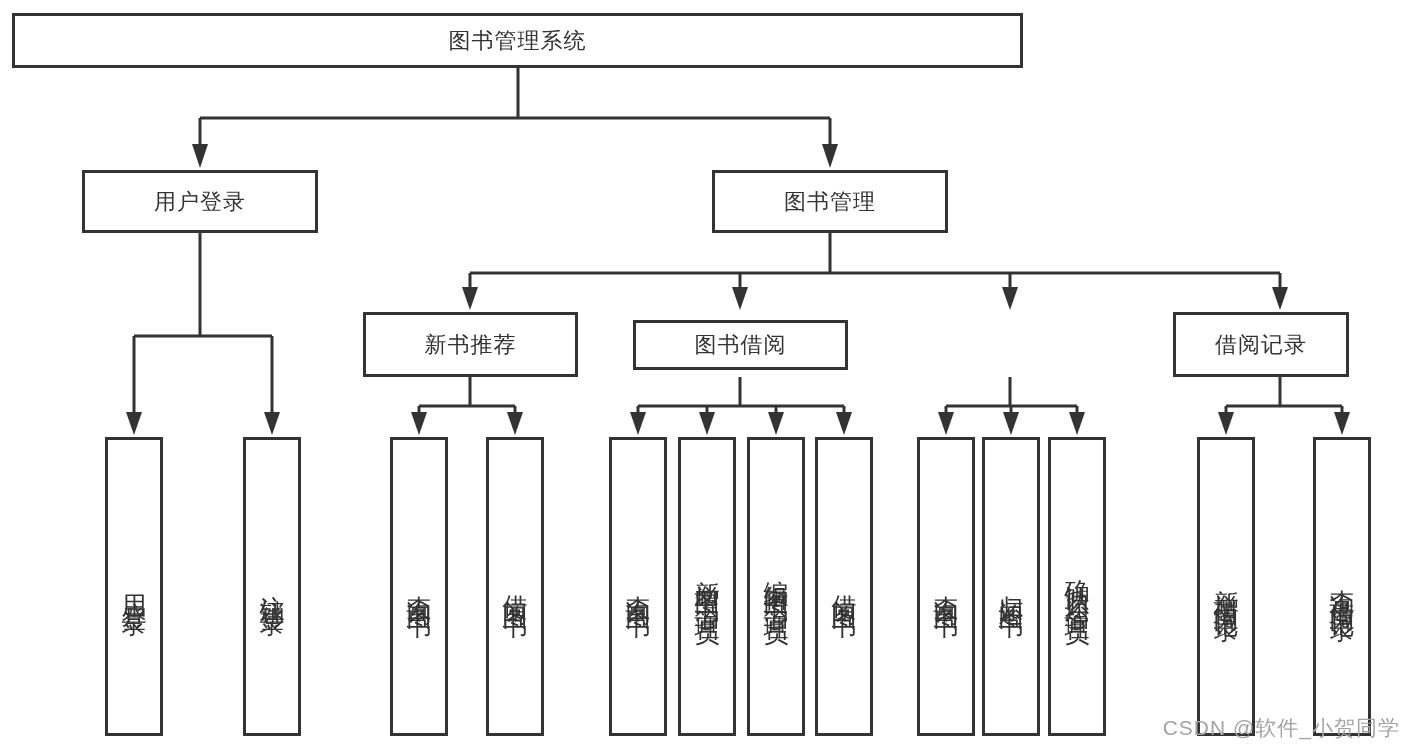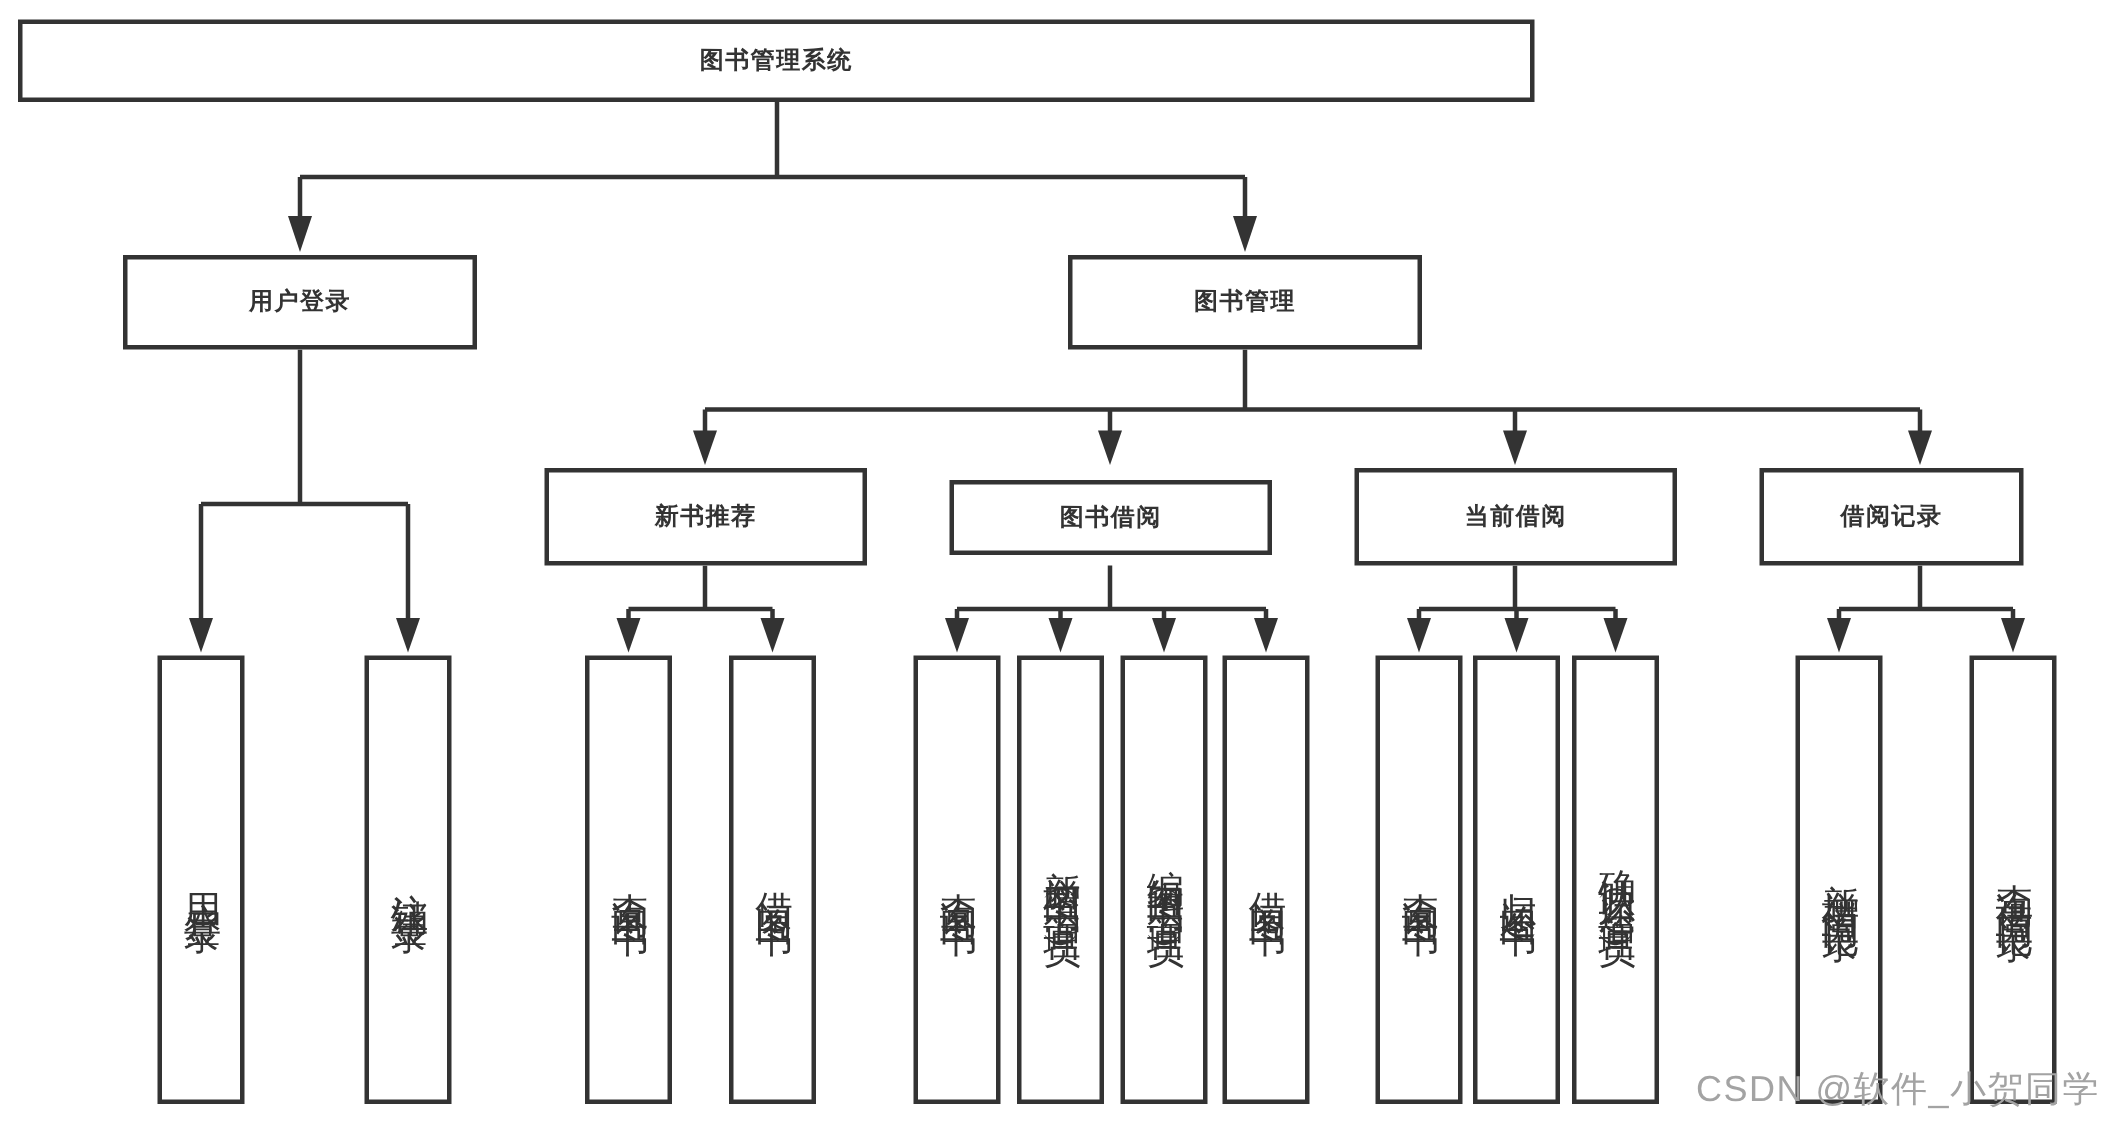--- a/index.html
+++ b/index.html
@@ -27,42 +27,41 @@
     position:absolute;
     box-sizing:border-box;
     border:3px solid var(--line-color);
     background:var(--bg-color);
     display:flex;
     align-items:center;
     justify-content:center;
     z-index:1;
   }
   .hlabel{
-    font-size:16px;
+    font-size:22px;
     color:var(--text-color);
     letter-spacing:1px;
     white-space:nowrap;
-    font-weight:bold;
   }
   .leaf{
     width:58px;height:299px;top:437px;
   }
   .vlabel{
     writing-mode:vertical-rl;
     text-orientation:mixed;
     font-size:25px;
     letter-spacing:6px;
     color:var(--text-color);
     line-height:1;
   }
   .watermark{
     position:absolute;
     right:5px;bottom:5px;
     z-index:2;
-    font-size:24px;
+    font-size:21px;
     color:var(--watermark-color);
     letter-spacing:1px;
     white-space:nowrap;
   }
 </style>
 </head>
 <body>
 
 <div class="canvas">
 
@@ -123,23 +122,20 @@
   <div class="box" style="left:363px;top:312px;width:215px;height:65px">
     <span class="hlabel">新书推荐</span>
   </div>
 
   <div class="box" style="left:712px;top:170px;width:236px;height:63px">
     <span class="hlabel">图书管理</span>
   </div>
   <div class="box" style="left:633px;top:320px;width:215px;height:50px">
     <span class="hlabel">图书借阅</span>
   </div>
-  <div class="box" style="left:903px;top:312px;width:215px;height:65px">
-    <span class="hlabel">当前借阅</span>
-  </div>
   <div class="box" style="left:1173px;top:312px;width:176px;height:65px">
     <span class="hlabel">借阅记录</span>
   </div>
 
   <div class="box leaf" style="left:105px">
     <span class="vlabel">用户登录</span>
   </div>
   <div class="box leaf" style="left:243px">
     <span class="vlabel">注销登录</span>
   </div>

